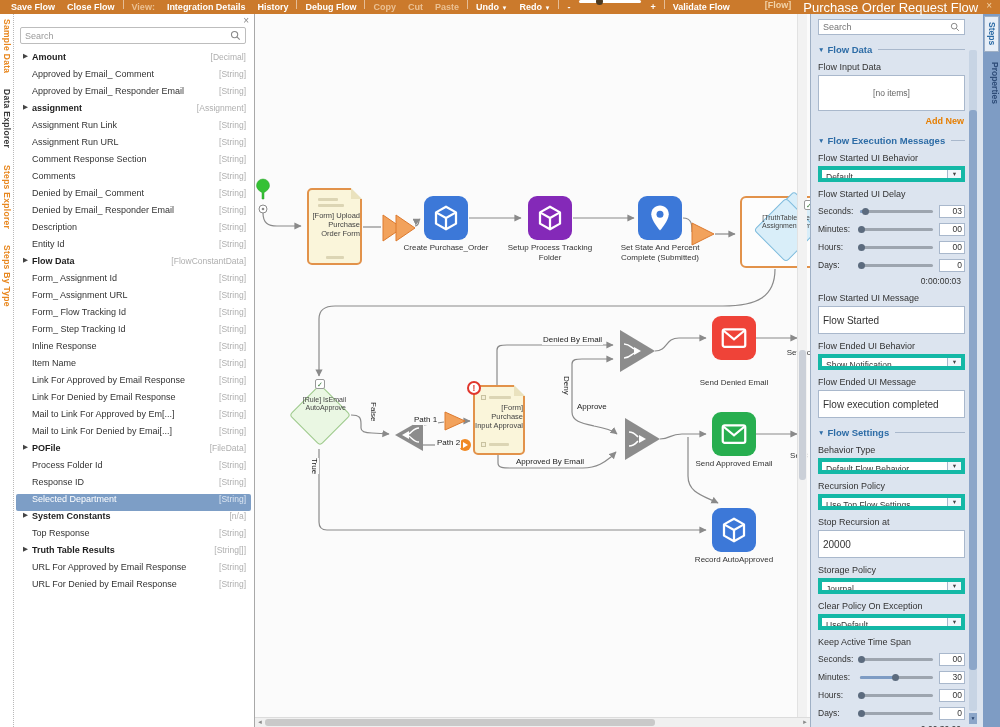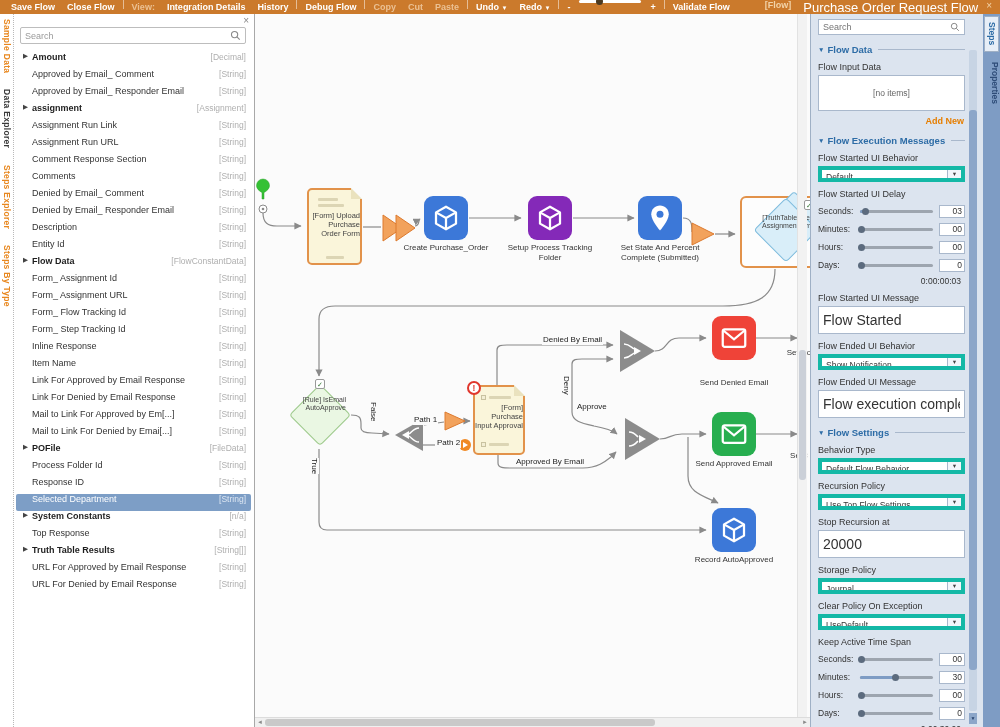--- a/index.html
+++ b/index.html
@@ -65,21 +65,21 @@
 .rpanel{position:absolute;left:810px;top:14px;width:173px;height:713px;background:#DCE4EF;border-left:1px solid #9FB0C5;padding:5px 18px 0 7px;z-index:10;overflow:hidden}
 .rsearch{height:16px;background:#fff;border:1px solid #A9B8CC;display:flex;align-items:center;padding:0 4px;margin-bottom:4px}
 .rsearch input{flex:1;border:0;outline:0;font-size:9px;color:#333;background:transparent;font-family:inherit;min-width:0}
 .sechead{display:flex;align-items:center;margin:9px 0 2px;color:#2D6CA6;font-weight:bold;font-size:9.5px;cursor:pointer}
 .sechead .tri{font-size:6.5px;margin-right:3px}
 .sechead .rline{flex:1;height:1px;background:#A9B8CC;margin-left:6px}
 .plabel{font-size:9px;color:#333;margin:7px 0 3px}
 .dd{height:16px;background:#fff;border:4px solid #14b8a6;display:flex;align-items:stretch;font-size:8.5px;color:#333;cursor:pointer}
 .dd .txt{flex:1;padding:2px 4px;white-space:nowrap;overflow:hidden}
 .dd .btn{width:14px;border-left:1px solid #A9B8CC;display:flex;align-items:center;justify-content:center;font-size:5.5px;color:#444;background:#F2F6FB}
-.pinput{height:16px;width:100%;background:#fff;border:1px solid #A9B8CC;font-size:14px;color:#333;padding:13px 4px;font-family:inherit}
+.pinput{height:16px;width:100%;background:#fff;border:1px solid #A9B8CC;font-size:10px;color:#333;padding:13px 4px;font-family:inherit}
 .noitems{height:36px;background:#fff;border:1px solid #A9B8CC;display:flex;align-items:center;justify-content:center;font-size:8.5px;color:#666;margin-top:2px}
 .addnew{text-align:right;color:#E67E00;font-weight:bold;font-size:9px;margin:5px 1px 0;cursor:pointer}
 .srow{display:flex;align-items:center;height:18px}
 .slbl{width:42px;font-size:8.5px;color:#333;flex:none}
 .strack{flex:1;height:3px;background:#9DA5AF;border-radius:2px;position:relative;margin-right:6px}
 .sfill{position:absolute;left:0;top:0;height:3px;background:#7E9CC4;border-radius:2px}
 .sthumb{position:absolute;right:-4px;top:-2px;width:7px;height:7px;border-radius:50%;background:#5C6B7E}
 .sval{width:26px;height:13px;border:1px solid #A9B8CC;background:#fff;font-size:8.5px;color:#333;text-align:right;padding:0 2px;font-family:inherit;flex:none}
 .stotal{text-align:right;font-size:8.5px;color:#333;padding:2px 4px 0 0}
 .rscroll{position:absolute;right:6px;top:36px;bottom:16px;width:8px;background:#C7D4E4;border-radius:2px}

